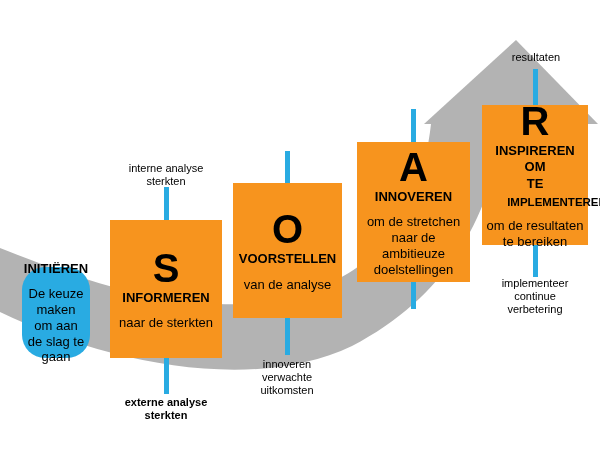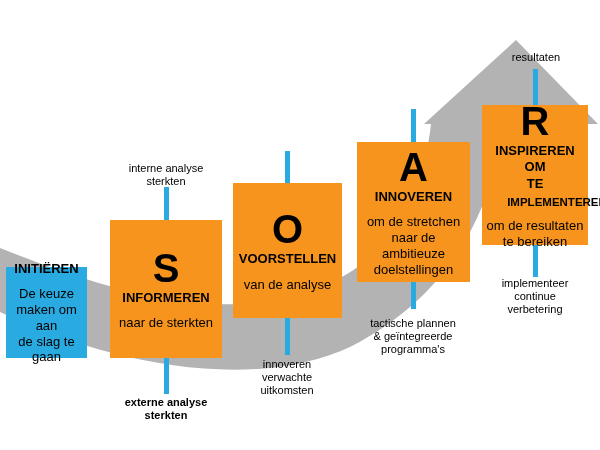--- a/index.html
+++ b/index.html
@@ -50,29 +50,26 @@
   <div class="connector" style="left:533px;top:69px;height:36px;"></div>
   <div class="connector" style="left:533px;top:245px;height:32px;"></div>
 
   <div class="label" style="left:96px;top:151px;margin-top:11px;">interne analyse
 sterkten</div>
   <div class="label" style="left:96px;top:396px;font-weight:bold;">externe analyse
 sterkten</div>
   <div class="label" style="left:217px;top:358px;">innoveren
 verwachte
 uitkomsten</div>
-  <div class="label" style="left:343px;top:317px;">tactische plannen
-&amp; geïntegreerde
-programma's</div>
   <div class="label" style="left:466px;top:51px;">resultaten</div>
   <div class="label" style="left:465px;top:277px;">implementeer
 continue
 verbetering</div>
 
-  <div class="stage-box blue" style="left:6px;top:267px;width:81px;height:91px;">
+  <div class="stage-box blue" style="left:22px;top:267px;width:68px;height:91px;border-radius:23px;">
     <div class="stage-title">INITIËREN</div>
     <div class="stage-body">De keuze
 maken om aan
 de slag te gaan</div>
   </div>
 
   <div class="stage-box" style="left:110px;top:220px;width:112px;height:138px;">
     <div class="stage-letter">S</div>
     <div class="stage-title">INFORMEREN</div>
     <div class="stage-body">naar de sterkten</div>

